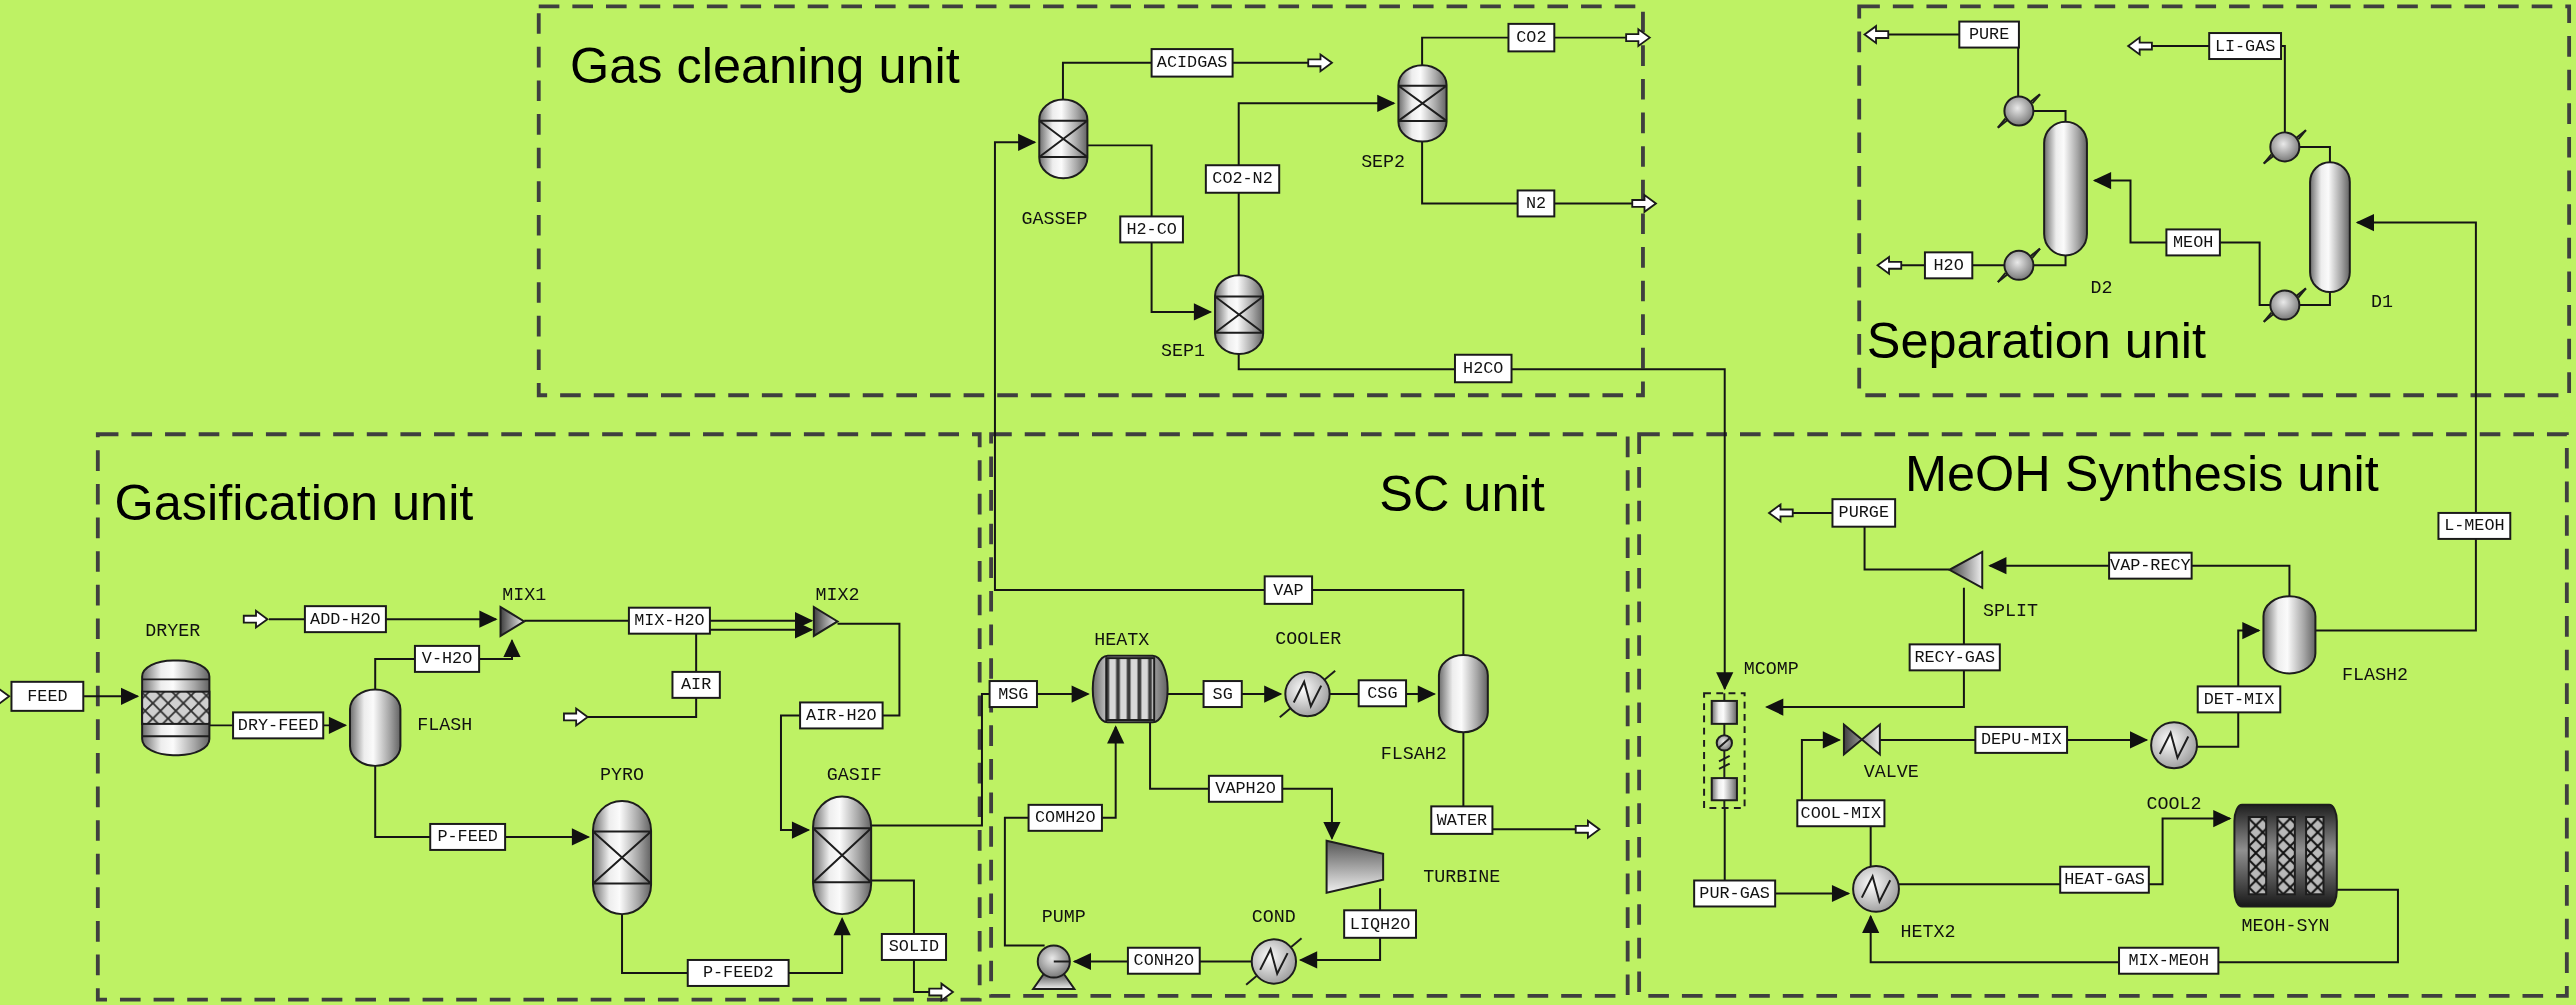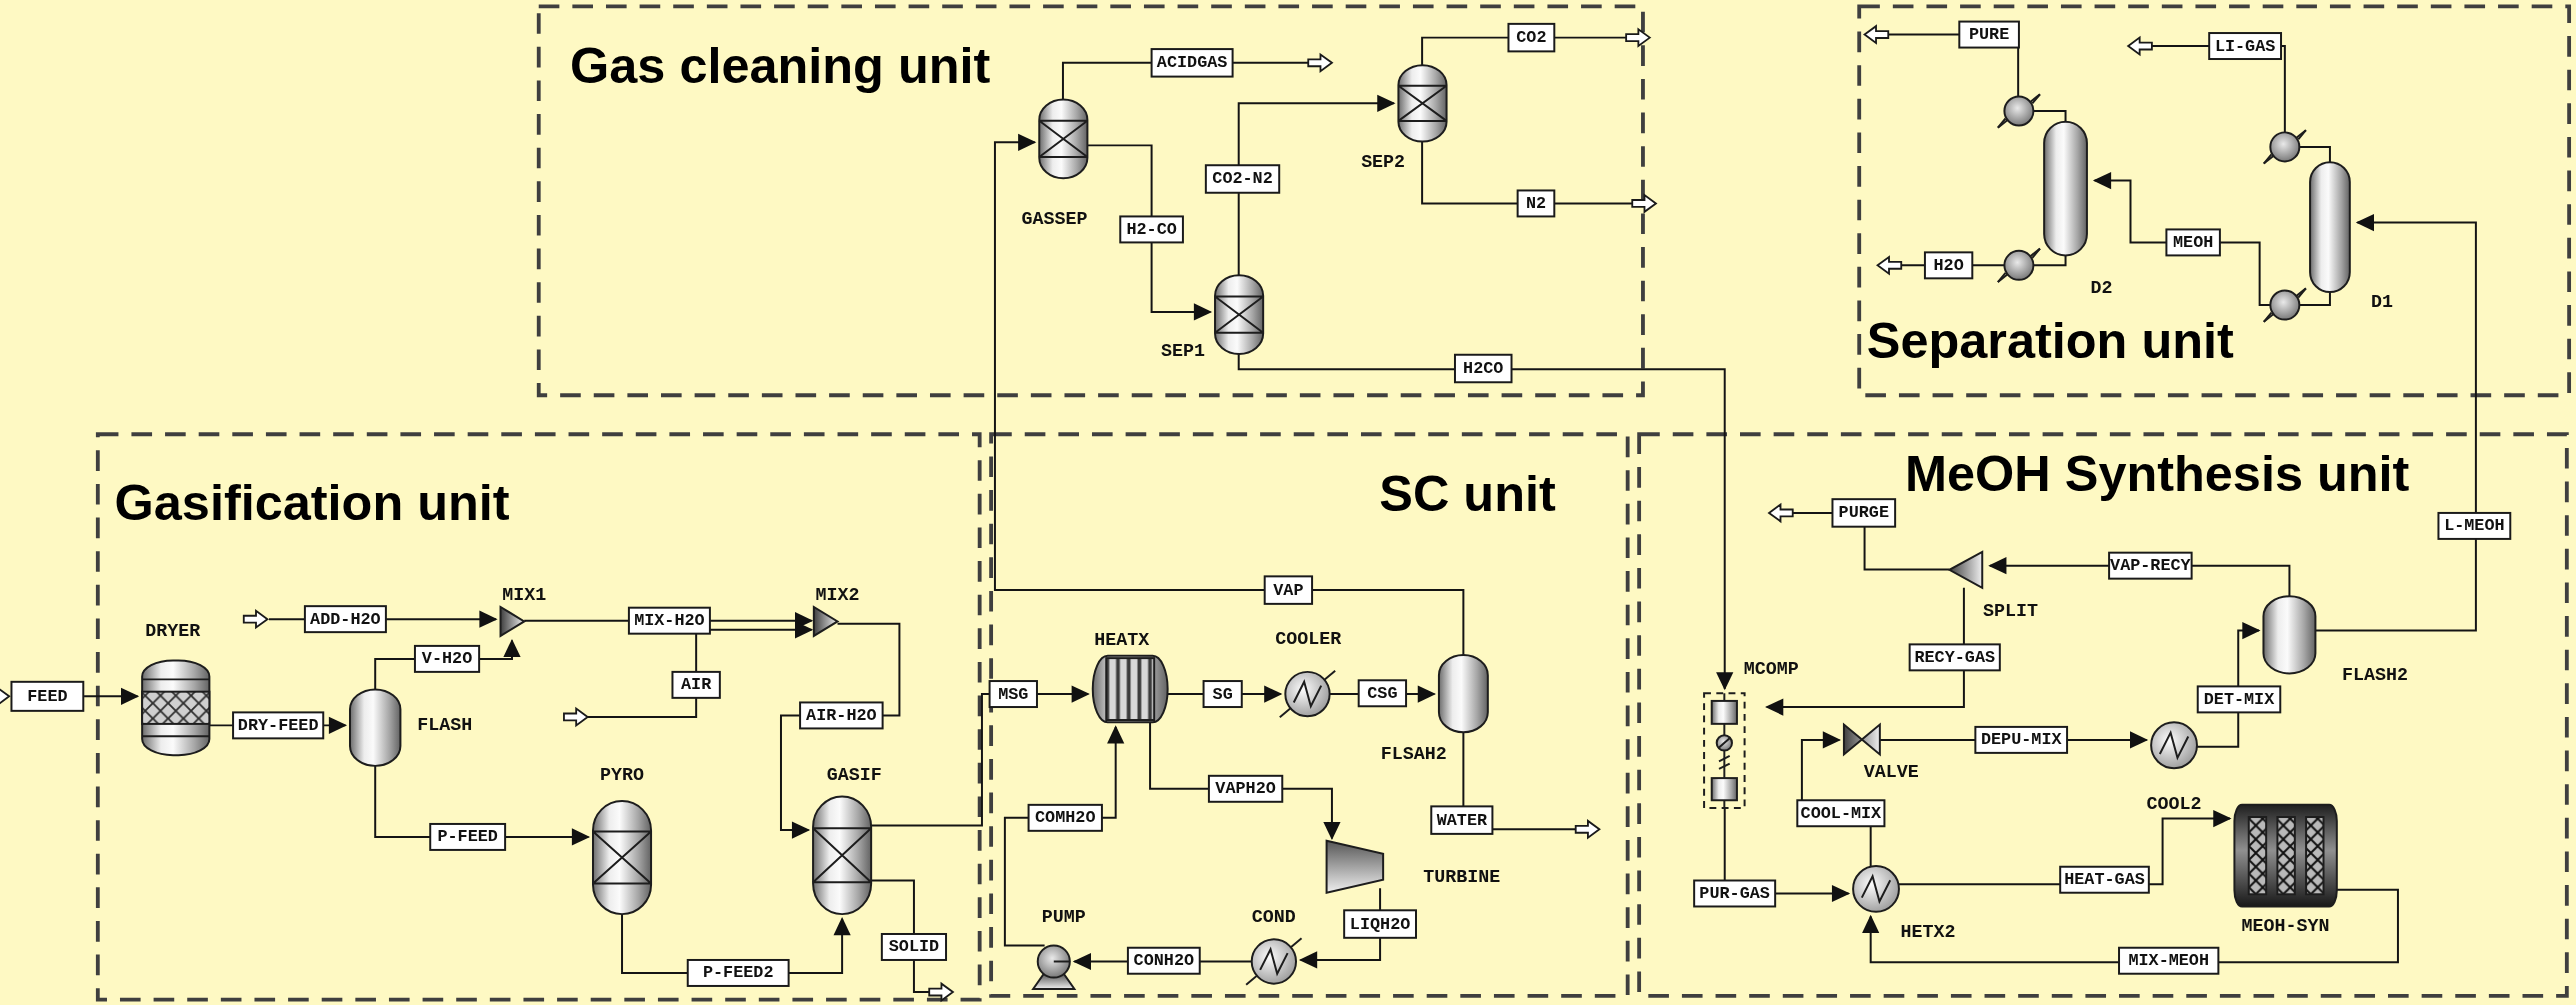--- a/index.html
+++ b/index.html
@@ -1,16 +1,16 @@
 <!DOCTYPE html>
 <html style="font-size:12.2px"><head>
 <meta charset="utf-8">
 <style>
   html,body{margin:0;padding:0;background:#fff;}
-  #canvas{position:relative;width:2576px;height:1006px;background:#fef9c3;overflow:hidden;font-weight:bold;}
+  #canvas{position:relative;width:2576px;height:1006px;background:#bef264;overflow:hidden;}
   svg{display:block;}
   .stream{fill:none;stroke:#141414;stroke-width:2.6px;}
   .ubox{fill:none;stroke:#3f3f3f;stroke-width:5px;stroke-dasharray:27 17;}
   .sbox{fill:#ffffff;stroke:#1a1a1a;stroke-width:2.6px;}
   .stxt{font-family:"Liberation Mono","DejaVu Sans Mono",monospace;font-size:22px;fill:#111;
         text-anchor:middle;dominant-baseline:central;}
   .btxt{font-family:"Liberation Mono","DejaVu Sans Mono",monospace;font-size:24px;fill:#111;
         text-anchor:middle;dominant-baseline:central;}
   .title{font-family:"Liberation Sans","DejaVu Sans",sans-serif;font-size:66px;fill:#000;}
   .icon-stroke{stroke:#1d1d1d;stroke-width:2.6px;}

